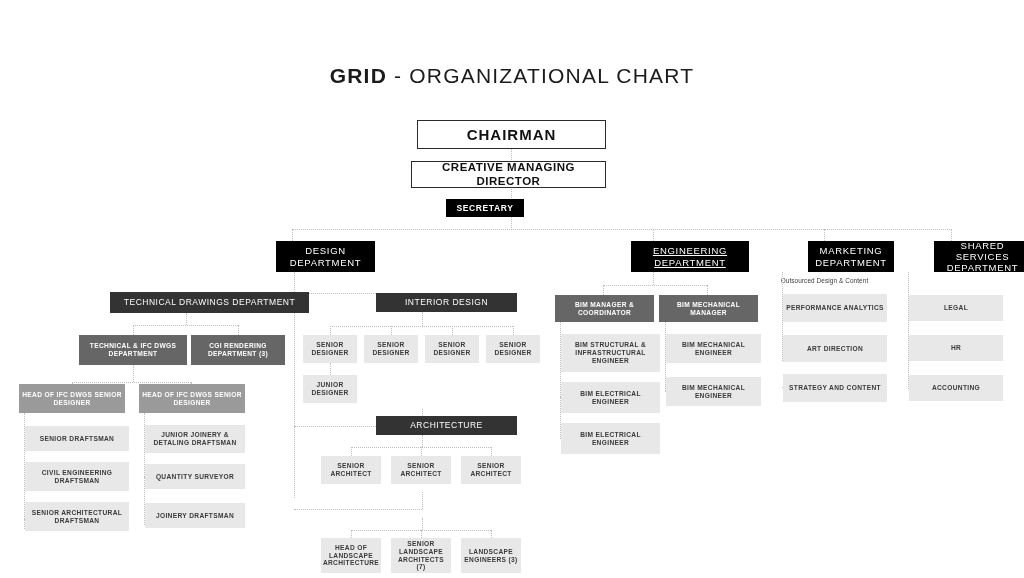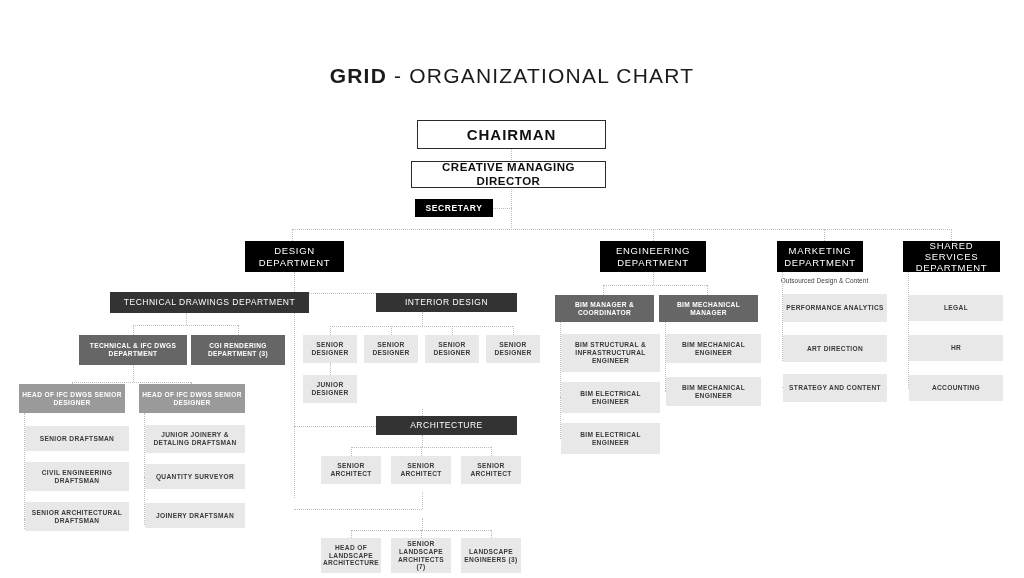--- a/index.html
+++ b/index.html
@@ -29,21 +29,21 @@
     text-align:center;
     line-height:1.18;
     letter-spacing:.35px;
     padding:2px 3px;
   }
 
   
   .t-white{
     background:#ffffff;border:1px solid #2b2b2b;color:#111111;
   }
-  .t-black{background:#000000;color:#ffffff;}
+  .t-black{background:#000000;color:#ffffff;margin-left:31px;}
   .t-dark{background:#333333;color:#ffffff;}
   .t-mid{background:#666666;color:#ffffff;}
   .t-light{background:#e8e8e8;color:#3a3a3a;}
   .t-gray{background:#9a9a9a;color:#ffffff;}
 
   .fs-chairman{font-size:15px;letter-spacing:1px;font-weight:600;}
   .fs-cmd{font-size:11.5px;font-weight:700;letter-spacing:.5px;}
   .fs-sec{font-size:8.5px;font-weight:700;letter-spacing:.6px;}
   .fs-dept{font-size:9.5px;font-weight:400;letter-spacing:.7px;}
   .fs-sub{font-size:8.5px;font-weight:400;letter-spacing:.5px;margin-left:24px;}
@@ -81,21 +81,21 @@
 
   <div class="node t-white fs-cmd" style="left:411px;top:145px;width:195px;height:27px;">CREATIVE MANAGING DIRECTOR</div>
 
   <div class="node t-black fs-sec" style="left:415px;top:183px;width:78px;height:18px;">SECRETARY</div>
 
   <div class="node t-black fs-dept" style="left:245px;top:225px;width:99px;height:31px;flex-direction:column;">
     <span>DESIGN</span>
     <span>DEPARTMENT</span>
   </div>
 
-  <div class="node t-black fs-dept" style="left:600px;top:225px;width:106px;height:31px;flex-direction:column;">
+  <div class="node t-black fs-dept" style="left:600px;top:225px;width:118px;height:31px;flex-direction:column;text-decoration:underline;">
     <span>ENGINEERING</span>
     <span>DEPARTMENT</span>
   </div>
 
   <div class="node t-black fs-dept" style="left:777px;top:225px;width:86px;height:31px;flex-direction:column;">
     <span>MARKETING</span>
     <span>DEPARTMENT</span>
   </div>
 
   <div class="node t-black fs-dept" style="left:903px;top:225px;width:97px;height:31px;flex-direction:column;">

